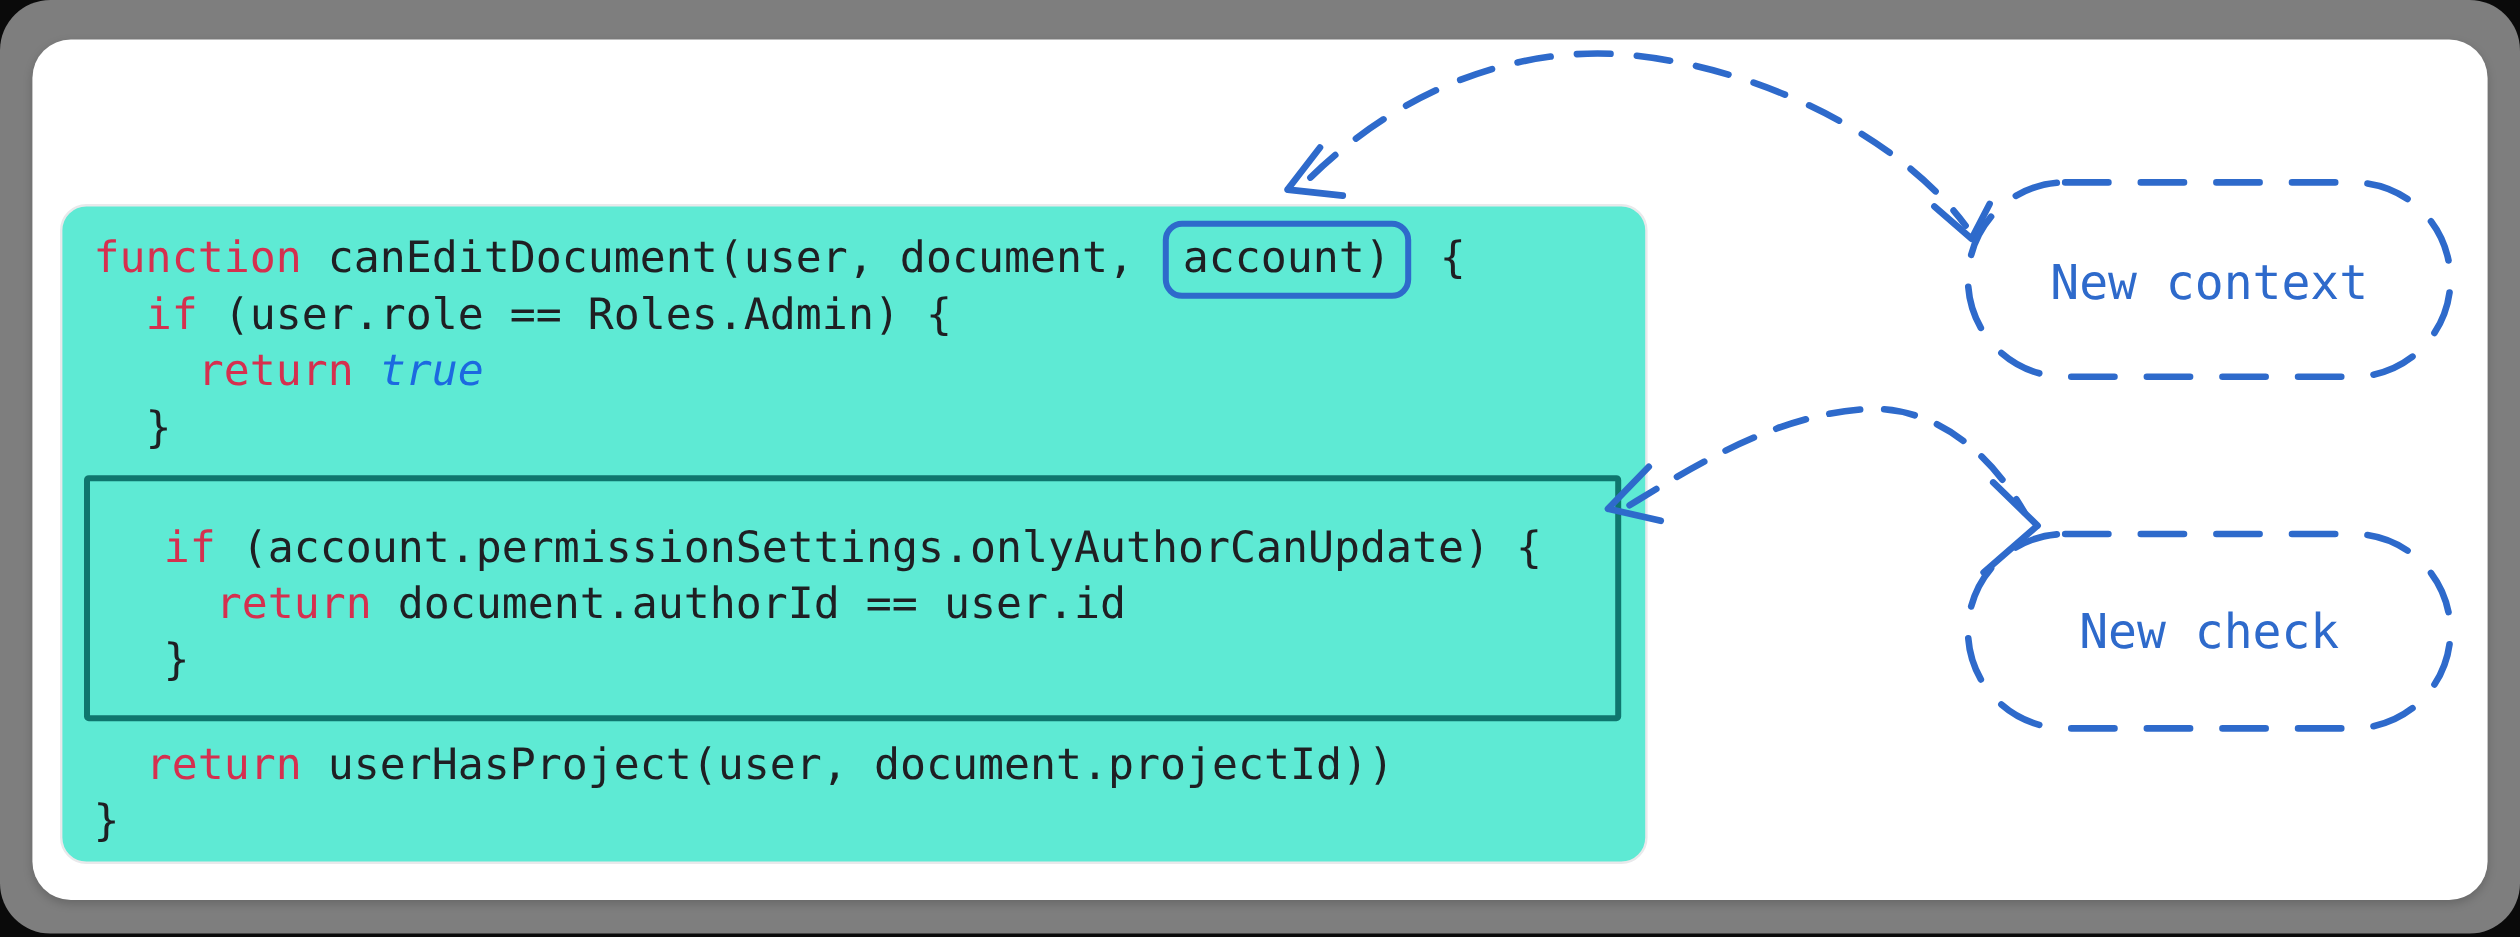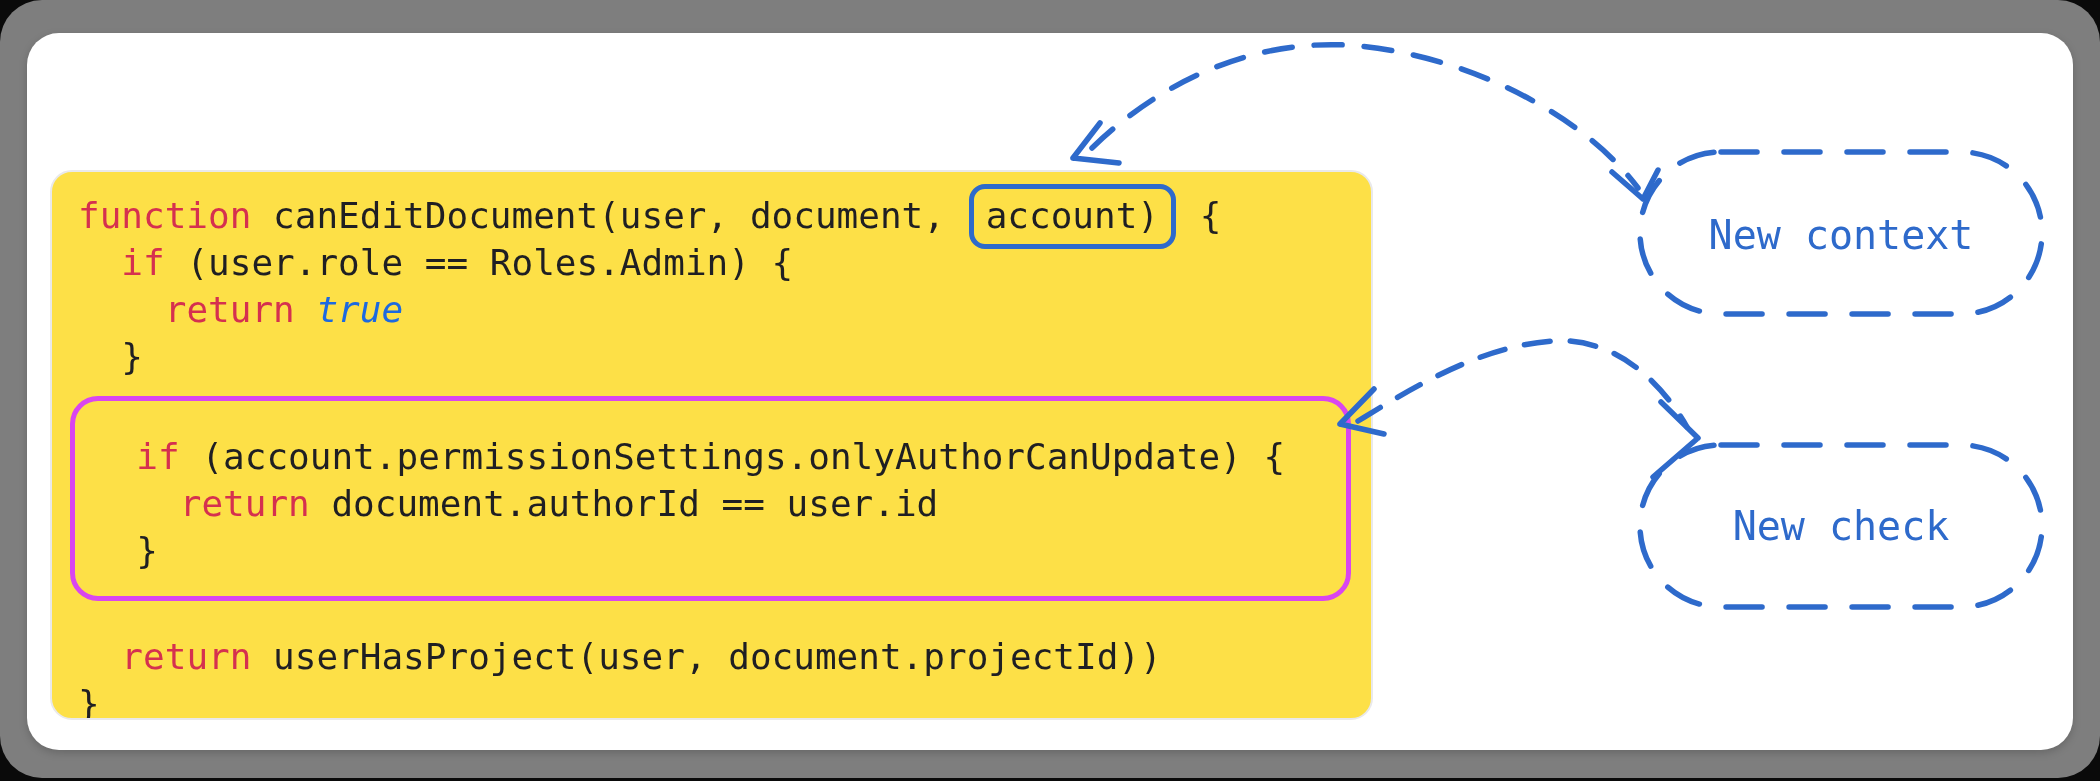--- a/index.html
+++ b/index.html
@@ -22,21 +22,21 @@
     width: 2046px; height: 717px;
     background: #ffffff;
     border-radius: 32px;
     box-shadow: 0 3px 8px rgba(0,0,0,0.18);
   }
   .codeblock {
     position: absolute;
     left: 23px; top: 137px;
     width: 1323px; height: 550px;
     box-sizing: border-box;
-    background: #fde047;
+    background: #5eead4;
     border: 2px solid #e9e9eb;
     border-radius: 22px;
     padding: 20px 26px;
     overflow: hidden;
   }
   .code {
     margin: 0;
     font-family: "DejaVu Sans Mono", "Liberation Mono", monospace;
     font-size: 36px;
     line-height: 47px;
@@ -46,23 +46,23 @@
   .code-line { height: 47px; white-space: pre; }
   .kw   { color: #d5304f; }
   .val  { color: #1c69e0; font-style: italic; }
   .tok-box {
     border: 5px solid #2e6acb;
     border-radius: 16px;
     padding: 6px 12px 8px 12px;
     margin: 0 2px;
   }
   .block-box {
-    border: 5px solid #d946ef;
-    border-radius: 28px;
-    margin: 16px -6px 32px -8px;
+    border: 5px solid #0f766e;
+    border-radius: 4px;
+    margin: 16px -6px 13px -8px;
     padding: 32px 0 22px 18px;
   }
   .block-box .code-line { margin-left: -18px; padding-left: 18px; }
   .anno-svg {
     position: absolute;
     left: 0; top: 0;
     pointer-events: none;
   }
   .anno-svg path, .anno-svg rect { fill: none; stroke: #2e6acb; stroke-linecap: round; stroke-linejoin: round; }
   .anno-text {

